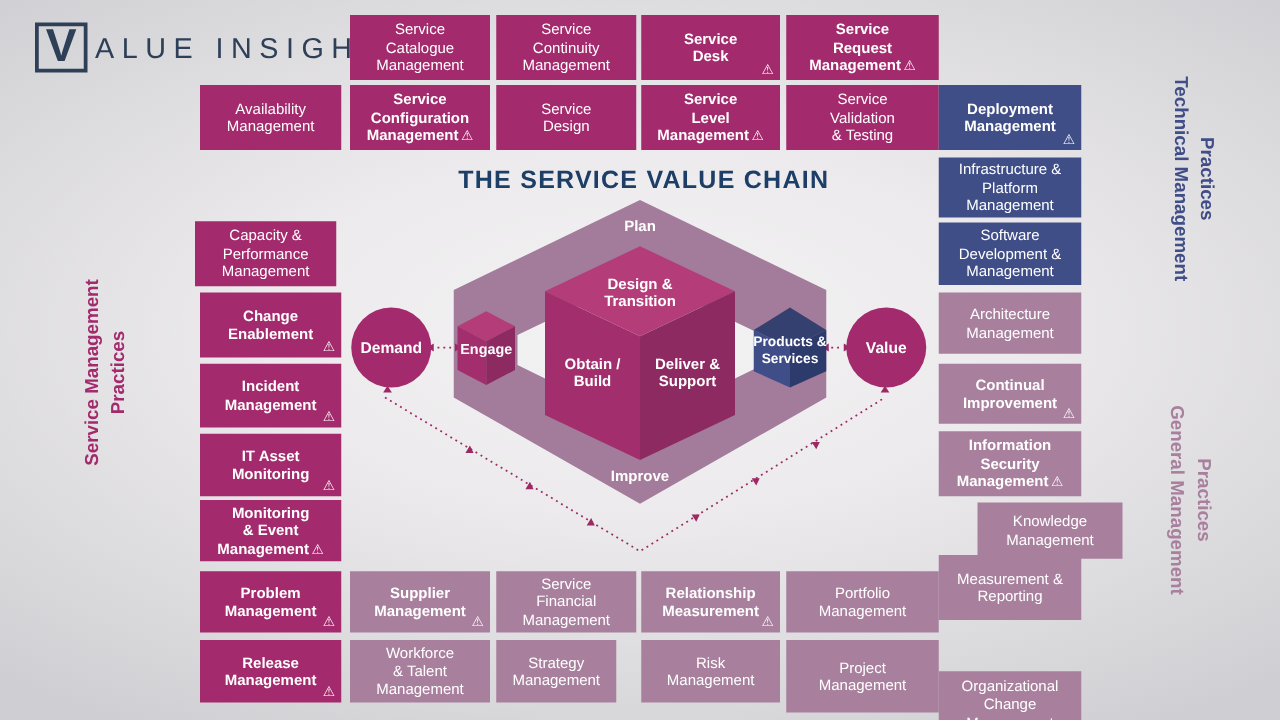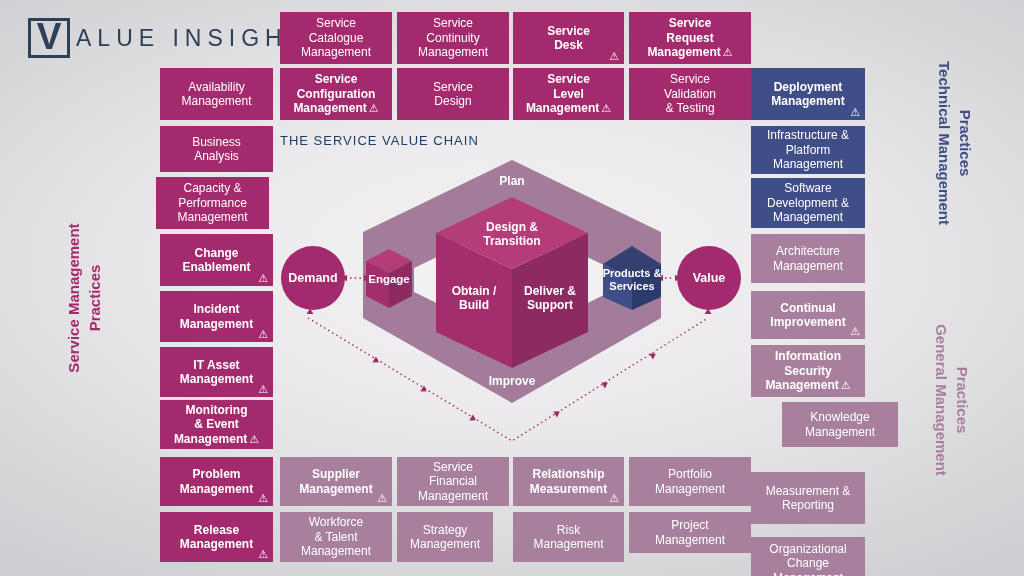--- a/index.html
+++ b/index.html
@@ -19,22 +19,22 @@
   .box.mauve{background:var(--mauve);}
   .box.blue{background:var(--blue);}
   .box.b{font-weight:700;}
   .txt{display:inline-block;white-space:pre-line;}
   .warn{font-size:11px;line-height:1;color:#fff;font-weight:400;margin-left:2px;}
   .warn.corner{position:absolute;right:5px;bottom:2px;margin:0;}
   #logo{position:absolute;left:28px;top:14px;height:48px;display:flex;align-items:center;color:var(--logo-navy);}
   #logo .vbox{width:42px;height:40px;border:3px solid var(--logo-navy);display:flex;align-items:center;justify-content:center;box-sizing:border-box;}
   #logo .vbox span{font-size:37px;font-weight:600;line-height:1;transform:translateY(-2px);}
   #logo .lgtext{margin-left:6px;font-size:23px;font-weight:400;letter-spacing:6px;}
-  #title{position:absolute;left:280px;top:133px;width:470px;
-    font-size:13px;font-weight:400;letter-spacing:1px;color:var(--navy-title);}
+  #title{position:absolute;left:280px;top:133px;width:470px;text-align:center;
+    font-size:20px;font-weight:700;letter-spacing:1px;color:var(--navy-title);}
   .vlabel{position:absolute;display:flex;flex-direction:column;justify-content:center;
     text-align:center;font-size:15px;font-weight:700;line-height:21px;}
   #vl-left{left:-56px;top:276px;width:280px;height:44px;transform:rotate(-90deg);color:var(--magenta);}
   #vl-rtop{left:825px;top:121px;width:260px;height:44px;transform:rotate(90deg);color:var(--blue);}
   #vl-rbot{left:822px;top:378px;width:260px;height:44px;transform:rotate(90deg);color:var(--mauve);}
   svg{position:absolute;left:0;top:0;}
   .ring{fill:var(--ring);}
   .cube-top{fill:var(--cube-top);} .cube-left{fill:var(--cube-left);} .cube-right{fill:var(--cube-right);}
   .bcube-top{fill:var(--blue-cube-top);} .bcube-left{fill:var(--blue-cube-left);} .bcube-right{fill:var(--blue-cube-right);}
   .circle{fill:var(--magenta);}
@@ -180,42 +180,38 @@
       <span class="txt"><span>Service
 Validation
 &amp; Testing</span></span>
     </div>
   <div class="box blue b" style="left:751px;top:68px;width:114px;height:52px">
       <span class="txt"><span>Deployment
 Management</span></span>
       <span class="warn corner">⚠</span>
     </div>
 
-  <div class="box magenta" style="left:160px;top:126px;width:113px;height:46px">
-      <span class="txt"><span>Business
-Analysis</span></span>
-    </div>
   <div class="box magenta" style="left:156px;top:177px;width:113px;height:52px">
       <span class="txt"><span>Capacity &amp;
 Performance
 Management</span></span>
     </div>
   <div class="box magenta b" style="left:160px;top:234px;width:113px;height:52px">
       <span class="txt"><span>Change
 Enablement</span></span>
       <span class="warn corner">⚠</span>
     </div>
   <div class="box magenta b" style="left:160px;top:291px;width:113px;height:51px">
       <span class="txt"><span>Incident
 Management</span></span>
       <span class="warn corner">⚠</span>
     </div>
   <div class="box magenta b" style="left:160px;top:347px;width:113px;height:50px">
       <span class="txt"><span>IT Asset
-Management</span></span>
+Monitoring</span></span>
       <span class="warn corner">⚠</span>
     </div>
   <div class="box magenta b" style="left:160px;top:400px;width:113px;height:49px">
       <span class="txt"><span>Monitoring
 &amp; Event
 Management</span><span class="warn">⚠</span></span>
     </div>
   <div class="box magenta b" style="left:160px;top:457px;width:113px;height:49px">
       <span class="txt"><span>Problem
 Management</span></span>
@@ -248,21 +244,21 @@
     </div>
   <div class="box mauve b" style="left:751px;top:345px;width:114px;height:52px">
       <span class="txt"><span>Information
 Security
 Management</span><span class="warn">⚠</span></span>
     </div>
   <div class="box mauve" style="left:782px;top:402px;width:116px;height:45px">
       <span class="txt"><span>Knowledge
 Management</span></span>
     </div>
-  <div class="box mauve" style="left:751px;top:472px;width:114px;height:52px">
+  <div class="box mauve" style="left:751px;top:444px;width:114px;height:52px">
       <span class="txt"><span>Measurement &amp;
 Reporting</span></span>
     </div>
   <div class="box mauve" style="left:751px;top:537px;width:114px;height:53px">
       <span class="txt"><span>Organizational
 Change
 Management</span></span>
     </div>
 
   <div class="box mauve b" style="left:280px;top:457px;width:112px;height:49px">
@@ -290,18 +286,18 @@
 Management</span></span>
     </div>
   <div class="box mauve" style="left:397px;top:512px;width:96px;height:50px">
       <span class="txt"><span>Strategy
 Management</span></span>
     </div>
   <div class="box mauve" style="left:513px;top:512px;width:111px;height:50px">
       <span class="txt"><span>Risk
 Management</span></span>
     </div>
-  <div class="box mauve" style="left:629px;top:512px;width:122px;height:41px">
+  <div class="box mauve" style="left:629px;top:512px;width:122px;height:58px">
       <span class="txt"><span>Project
 Management</span></span>
     </div>
 
 </div>
 
 </body></html>

